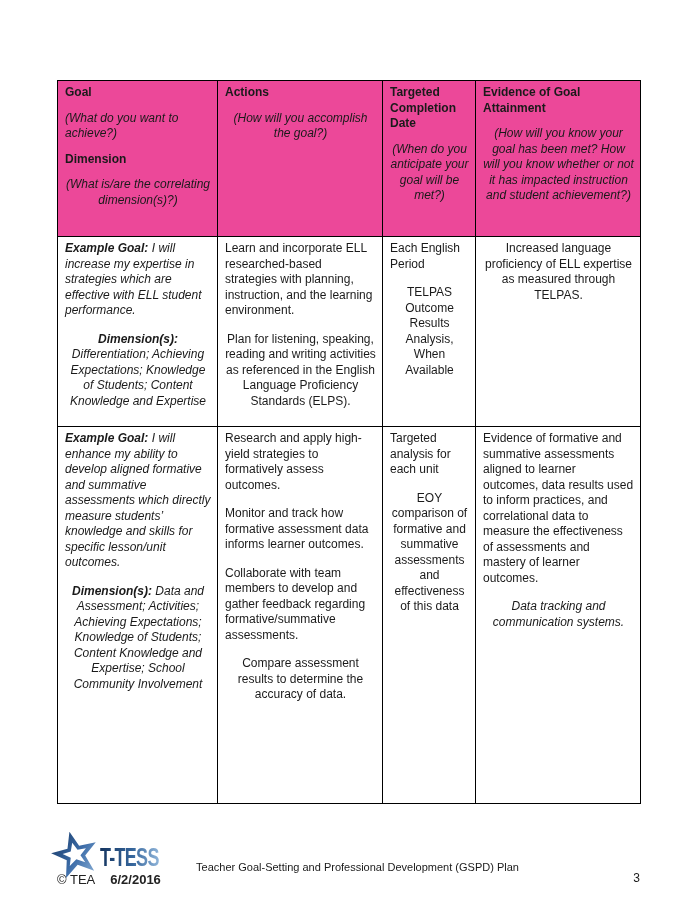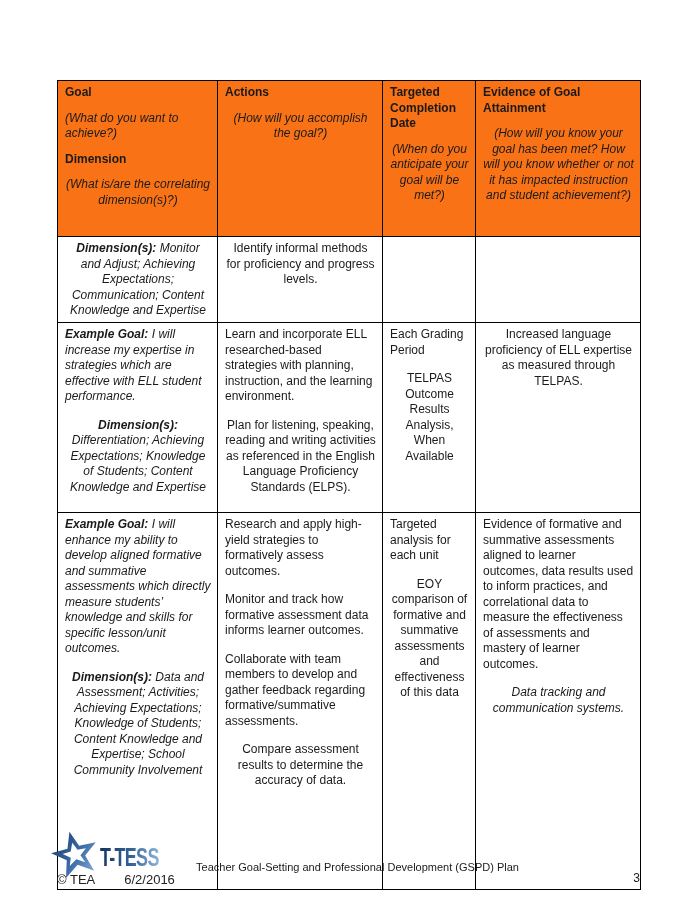--- a/index.html
+++ b/index.html
@@ -20,21 +20,21 @@
   }
   .gspd th, .gspd td {
     border: 1.6px solid #000;
     vertical-align: top;
     text-align: left;
     padding: 4px 6px 3px 7px;
     font-size: 12px;
     line-height: 15.5px;
     font-weight: normal;
   }
-  .gspd thead th { background: #f97316; }
+  .gspd thead th { background: #ec4899; }
   .gspd p { margin: 0 0 13px 0; }
   .gspd p:last-child { margin-bottom: 0; text-align: center; }
   .gspd thead p { margin: 0 0 10px 0; }
 
   .b  { font-weight: bold; }
   .i  { font-style: italic; }
   .bi { font-weight: bold; font-style: italic; }
 
   .gap-telpas { margin-top: 36px; }
   .gap-eoy    { margin-top: 26px; }
@@ -49,21 +49,21 @@
     display: inline-block;
     transform: scaleX(0.72); transform-origin: left center;
     background: linear-gradient(90deg, #14345f 0%, #35659b 55%, #8fb4d9 100%);
     -webkit-background-clip: text; background-clip: text;
     color: transparent;
   }
   .copyright-line {
     position: absolute; left: 57px; top: 872px;
     font-size: 13px; color: #222;
   }
-  .copyright-line .date { margin-left: 29px; }
+  .copyright-line .date { margin-left: 15px; font-weight: bold; }
   .footer-center {
     position: absolute; left: 8px; top: 861px; width: 699px;
     text-align: center; font-size: 11px; line-height: 13.5px; color: #1a1a1a;
   }
   .page-number {
     position: absolute; left: 560px; top: 871px; width: 80px;
     text-align: right; font-size: 12px;
   }
 </style>
 </head>
@@ -95,42 +95,32 @@
           <p class="i">(When do you anticipate your goal will be met?)</p>
         </th>
         <th>
           <p class="b">Evidence of Goal Attainment</p>
           <p class="i">(How will you know your goal has been met? How will you know whether or not it has impacted instruction and student achievement?)</p>
         </th>
       </tr>
     </thead>
     <tbody>
 
-      <tr style="height:86px">
-        <td>
-          <p class="i"><span class="bi">Dimension(s):</span> <span>Monitor and Adjust; Achieving Expectations; Communication; Content Knowledge and Expertise</span></p>
-        </td>
-        <td>
-          <p>Identify informal methods for proficiency and progress levels.</p>
-        </td>
-        <td></td>
-        <td></td>
-      </tr>
 
       <tr style="height:190px">
         <td>
           <p class="i goal-para"><span class="bi">Example Goal:</span> <span>I will increase my expertise in strategies which are effective with ELL student performance.</span></p>
           <p class="i"><span class="bi">Dimension(s):</span> <span>Differentiation;  Achieving Expectations;  Knowledge of Students;  Content Knowledge and Expertise</span></p>
         </td>
         <td>
           <p>Learn and incorporate ELL researched-based strategies with planning, instruction, and the learning environment.</p>
           <p>Plan for listening, speaking, reading and writing activities as referenced in the English Language Proficiency Standards (ELPS).</p>
         </td>
         <td>
-          <p>Each Grading Period</p>
+          <p>Each English Period</p>
           <p class="gap-telpas">TELPAS Outcome Results Analysis, When Available</p>
         </td>
         <td>
           <p>Increased language proficiency of ELL expertise as measured through TELPAS.</p>
         </td>
       </tr>
 
       <tr style="height:377px">
         <td>
           <p class="i goal-para"><span class="bi">Example Goal:</span> <span>I will enhance my ability to develop aligned formative and summative assessments which directly measure students’ knowledge and skills for specific lesson/unit outcomes.</span></p>

